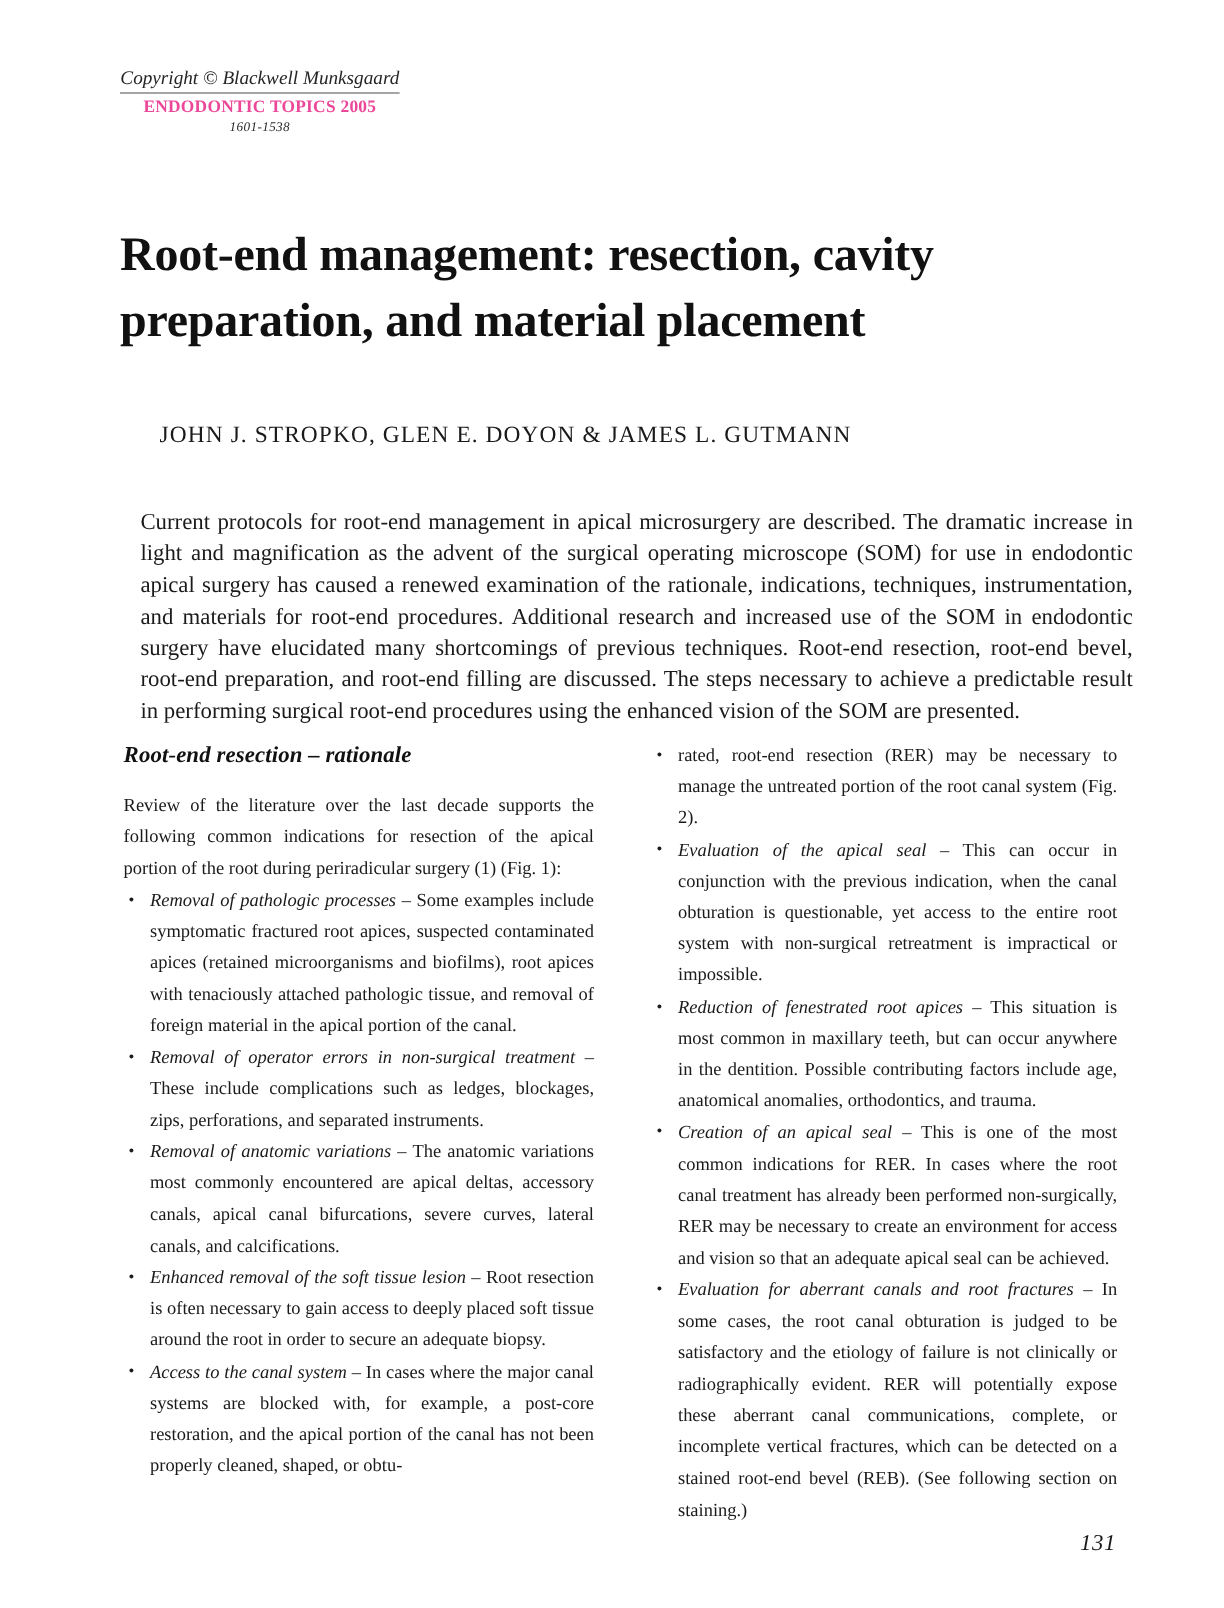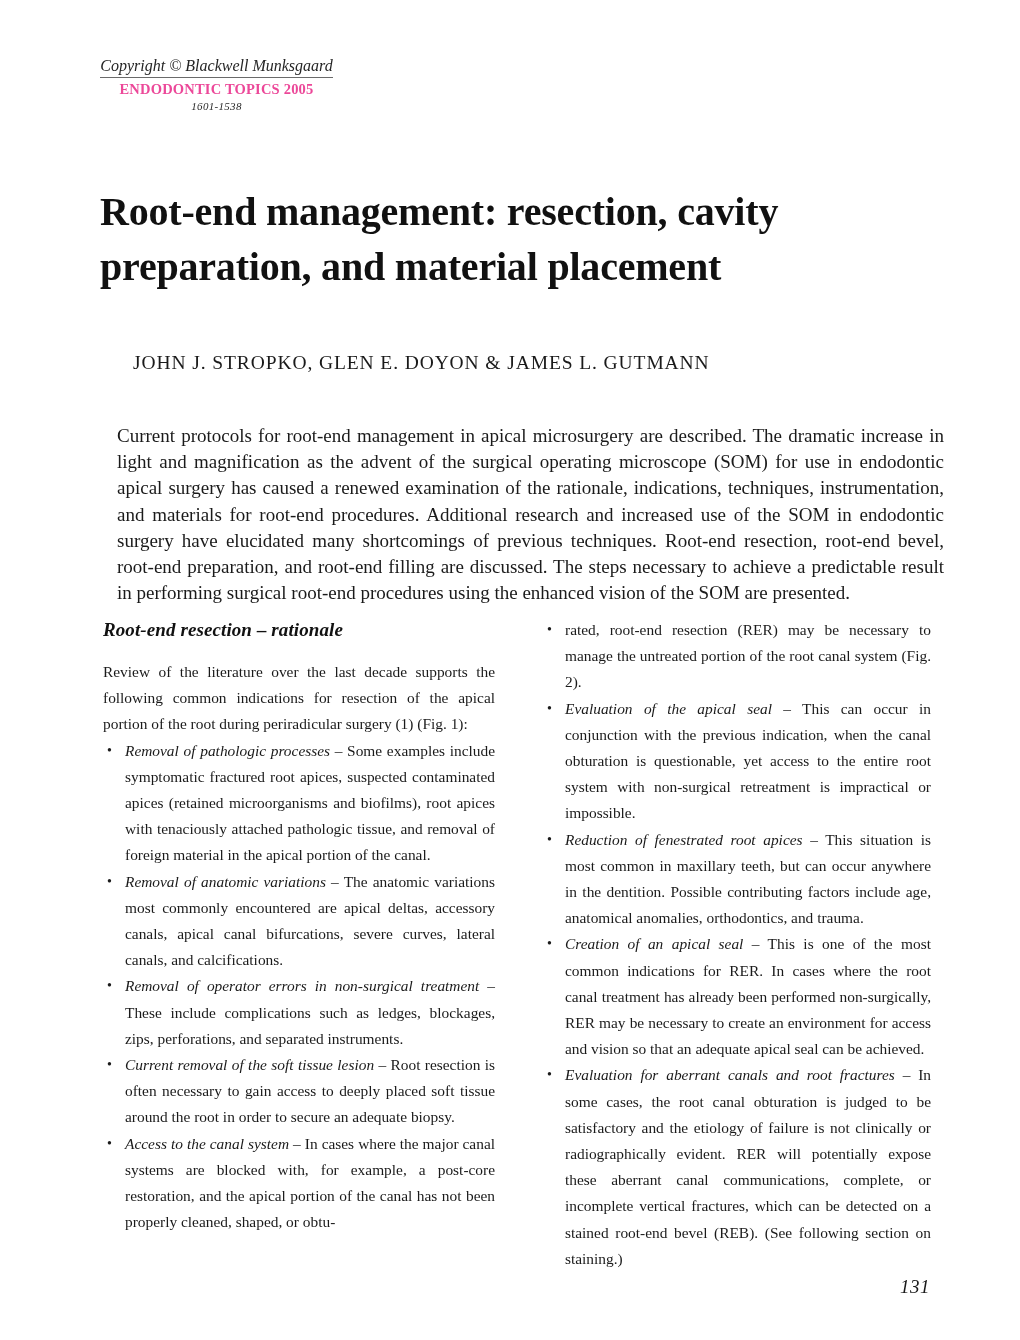--- a/index.html
+++ b/index.html
@@ -189,27 +189,27 @@
   <div class="abstract">Current protocols for root-end management in apical microsurgery are described. The dramatic increase in light and magnification as the advent of the surgical operating microscope (SOM) for use in endodontic apical surgery has caused a renewed examination of the rationale, indications, techniques, instrumentation, and materials for root-end procedures. Additional research and increased use of the SOM in endodontic surgery have elucidated many shortcomings of previous techniques. Root-end resection, root-end bevel, root-end preparation, and root-end filling are discussed. The steps necessary to achieve a predictable result in performing surgical root-end procedures using the enhanced vision of the SOM are presented.</div>
 
   <div class="col col-left">
     <h2 class="section-head">Root-end resection – rationale</h2>
     <p class="body-par">Review of the literature over the last decade supports the following common indications for resection of the apical portion of the root during periradicular surgery (1) (Fig. 1):</p>
     <ul class="bullets">
       <li>
         <span class="term">Removal of pathologic processes</span><span> – Some examples include symptomatic fractured root apices, suspected contaminated apices (retained microorganisms and biofilms), root apices with tenaciously attached pathologic tissue, and removal of foreign material in the apical portion of the canal.</span>
       </li>
       <li>
+        <span class="term">Removal of operator errors in non-surgical treatment</span><span> – These include complications such as ledges, blockages, zips, perforations, and separated instruments.</span>
+      </li>
+      <li>
         <span class="term">Removal of anatomic variations</span><span> – The anatomic variations most commonly encountered are apical deltas, accessory canals, apical canal bifurcations, severe curves, lateral canals, and calcifications.</span>
       </li>
       <li>
-        <span class="term">Removal of operator errors in non-surgical treatment</span><span> – These include complications such as ledges, blockages, zips, perforations, and separated instruments.</span>
-      </li>
-      <li>
-        <span class="term">Current removal of the soft tissue lesion</span><span> – Root resection is often necessary to gain access to deeply placed soft tissue around the root in order to secure an adequate biopsy.</span>
+        <span class="term">Enhanced removal of the soft tissue lesion</span><span> – Root resection is often necessary to gain access to deeply placed soft tissue around the root in order to secure an adequate biopsy.</span>
       </li>
       <li>
         <span class="term">Access to the canal system</span><span> – In cases where the major canal systems are blocked with, for example, a post-core restoration, and the apical portion of the canal has not been properly cleaned, shaped, or obtu-</span>
       </li>
     </ul>
   </div>
 
   <div class="col col-right">
     <ul class="bullets">
       <li class="no-bullet">

